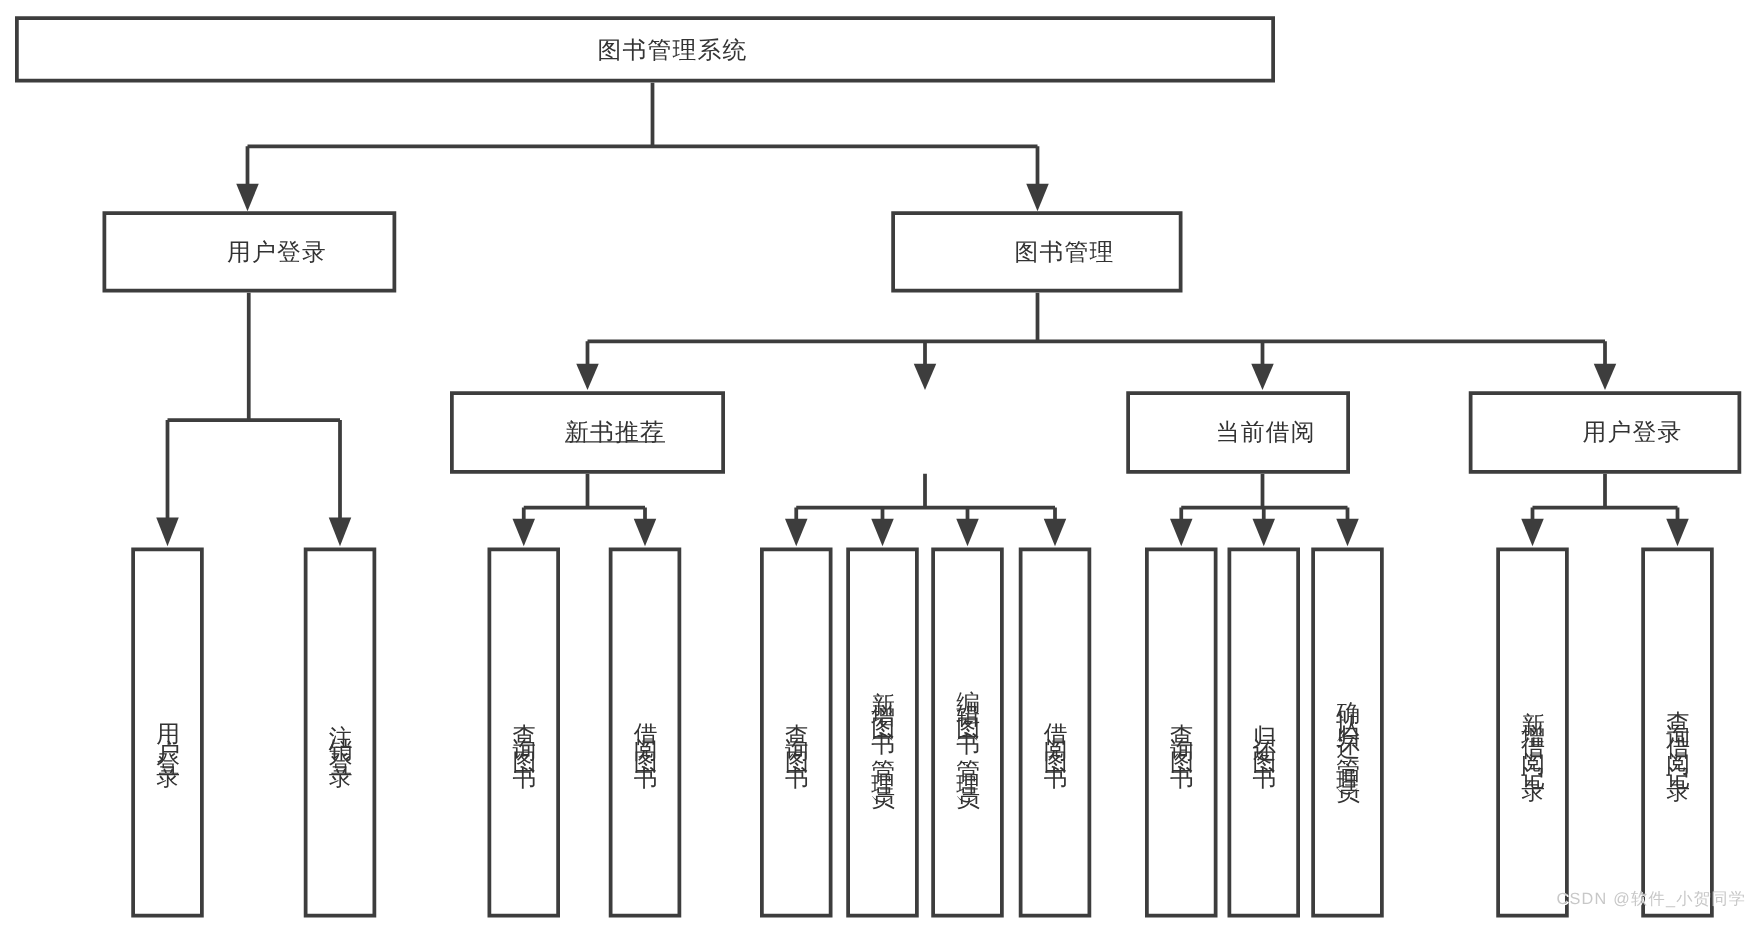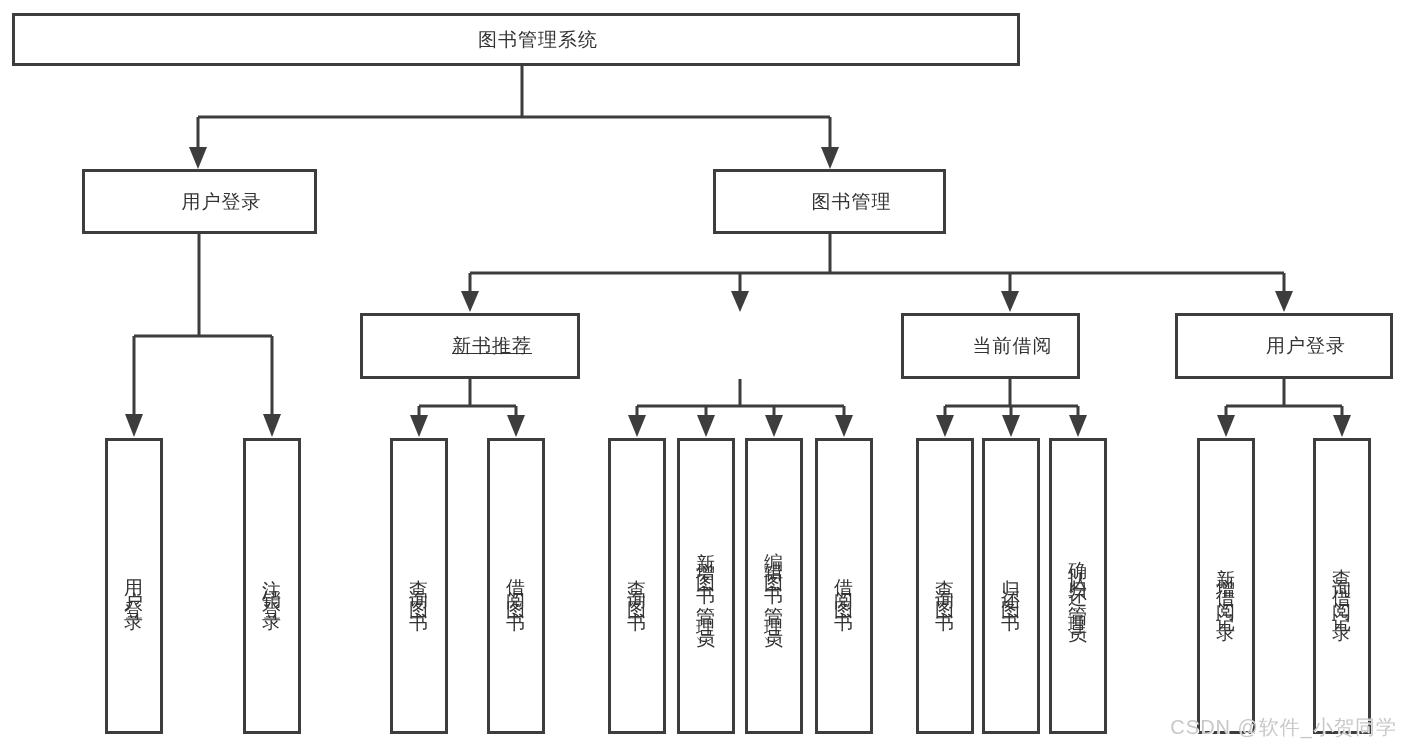--- a/index.html
+++ b/index.html
@@ -41,22 +41,22 @@
   }
   .vbox .vtext{
     writing-mode:vertical-lr;
     font-size:19px;
     letter-spacing:11px;
     line-height:1;
     white-space:nowrap;
   }
   .watermark{
     position:absolute;z-index:3;
-    right:8px;bottom:6px;
-    font-size:20px;
+    right:8px;bottom:19px;
+    font-size:13px;
     color:var(--wm);
     text-shadow:1px 1px 0 #ffffff;
     letter-spacing:1px;
   }
 </style>
 </head>
 <body>
 
 <div class="stage">
 

